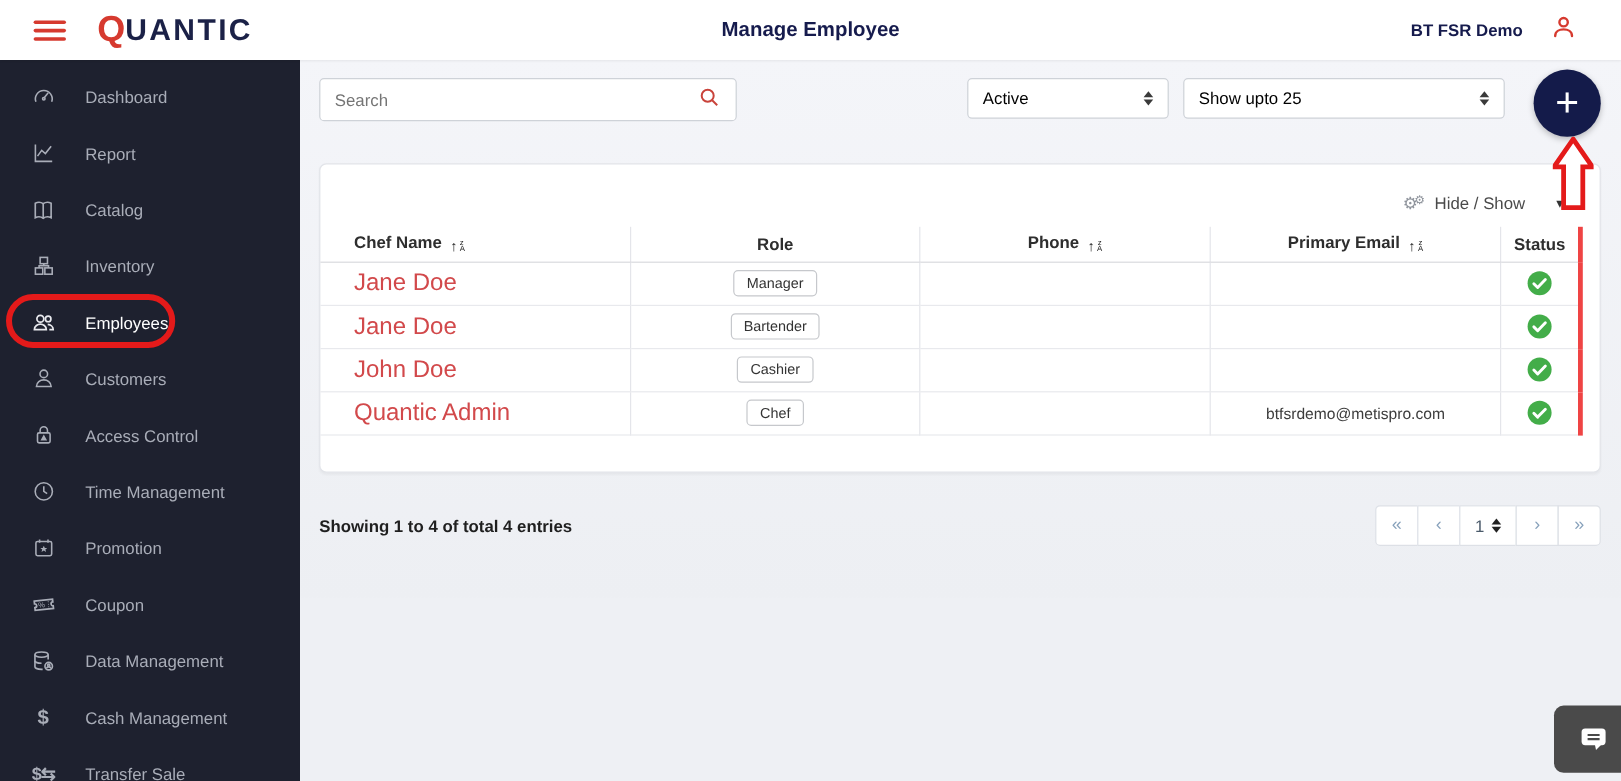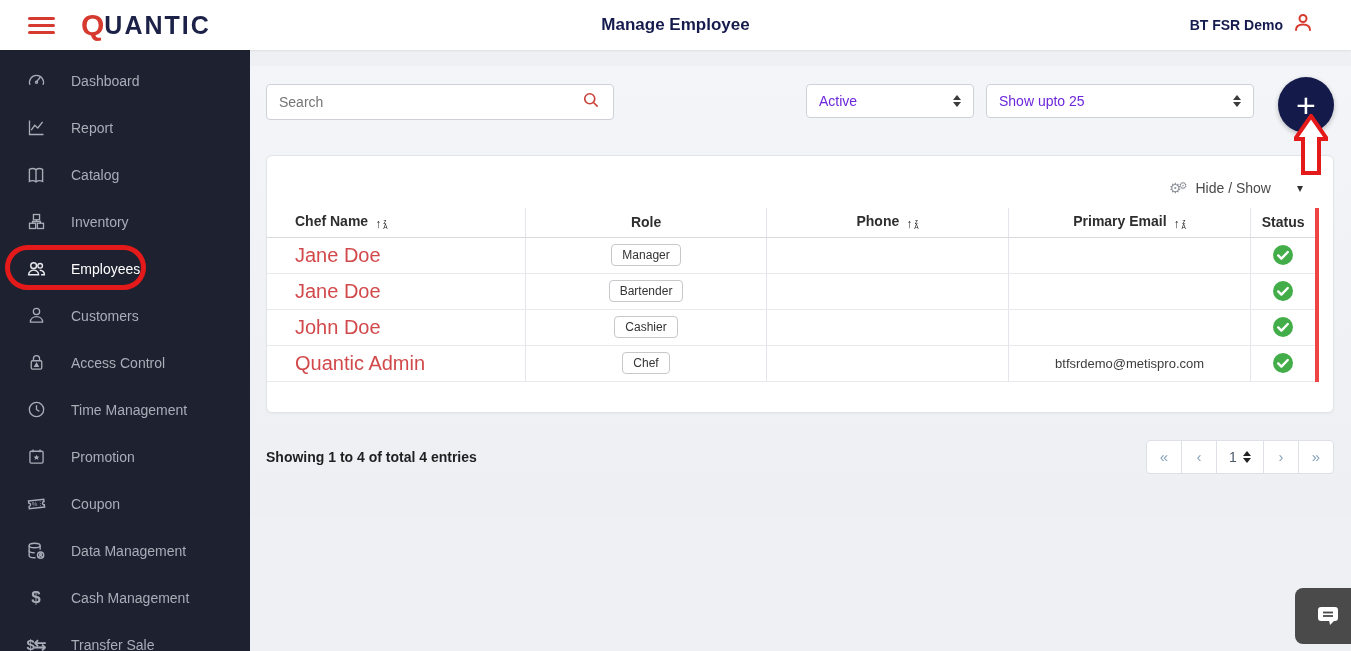--- a/index.html
+++ b/index.html
@@ -8,47 +8,47 @@
 
   
   .topbar { position:absolute; top:0; left:0; width:1351px; height:50px; background:#fff;
             display:flex; align-items:center; z-index:5; box-shadow:0 1px 2px rgba(0,0,0,.07); }
   .hamburger { margin-left:28px; width:27px; cursor:pointer; }
   .hamburger span { display:block; height:3px; background:#d63a2f; border-radius:2px; margin:4px 0; }
   .logo { margin-left:26px; display:flex; align-items:center; cursor:pointer; }
   .logo-q { color:#d63a2f; font-size:30px; font-weight:bold; line-height:1; }
   .logo-rest { color:#1b2147; font-size:25px; font-weight:bold; letter-spacing:2px; }
   .page-title { position:absolute; left:0; right:0; text-align:center; font-size:17px; font-weight:bold; color:#161b4d; }
-  .user-area { margin-left:auto; margin-right:36px; display:flex; align-items:center; gap:8px; z-index:6;text-align:center; }
+  .user-area { margin-left:auto; margin-right:36px; display:flex; align-items:center; gap:22px; z-index:6;text-align:center; }
   .user-label { font-size:14px; font-weight:bold; color:#161b4d; }
 
   
   .sidebar { position:absolute; top:50px; left:0; width:250px; height:601px; background:#1e212f; padding-top:7px; }
   .side-item { height:47px; display:flex; align-items:center; padding-left:23px; cursor:pointer; }
   .side-icon { width:26px; display:flex; justify-content:center; align-items:center; color:#a9adb8; flex:none; }
   .side-icon svg { stroke:#a9adb8; fill:none; stroke-width:1.5; }
   .side-label { margin-left:22px; font-size:14px; color:#a9adb8; white-space:nowrap; }
   .side-item.active .side-label { color:#ffffff; }
   .side-item.active .side-icon svg { stroke:#e8e9ee; }
   .dollar-glyph { font-size:17px; font-weight:bold; color:#a9adb8; }
   .dollar-sm { font-size:15px; font-weight:bold; color:#a9adb8; letter-spacing:-1px; }
 
   
-  .content { position:absolute; left:250px; top:66px; width:1101px; height:451px;
+  .content { position:absolute; left:250px; top:47px; width:1101px; height:451px;
              background:linear-gradient(#f4f5f9,#edeff3); padding:18px 17px 0 16px; }
 
   .filter-row { display:flex; align-items:flex-start; }
   .search-box { width:348px; height:36px; background:#fff; border:1px solid #ced2d8; border-radius:4px;
                 display:flex; align-items:center; padding:0 12px; }
   .search-box input { border:none; outline:none; flex:1; font-size:14px; color:#444; font-family:"Liberation Sans",sans-serif; }
   .search-box input::placeholder { color:#757575; }
   .selects { margin-left:auto; display:flex; gap:12px; }
   .select { height:34px; background:#fff; border:1px solid #ced2d8; border-radius:4px;
             display:flex; align-items:center; justify-content:space-between; padding:0 12px; cursor:pointer; }
-  .select .val { font-size:14px; color:#6d28d9; }
+  .select .val { font-size:14px; color:#000000; }
   .sel-status { width:168px; }
   .sel-pagesize { width:268px; }
   .stepper { display:flex; flex-direction:column; gap:2px; align-items:center; }
   .tri-up { width:0; height:0; border-left:4px solid transparent; border-right:4px solid transparent; border-bottom:5px solid #3a3a3a; }
   .tri-down { width:0; height:0; border-left:4px solid transparent; border-right:4px solid transparent; border-top:5px solid #3a3a3a; }
   .fab { margin-left:24px; margin-top:-7px; width:56px; height:56px; border-radius:50%; background:#141b4a;
          color:#fff; font-size:34px; font-weight:300; display:flex; align-items:center; justify-content:center;
          cursor:pointer; line-height:0; box-shadow:0 2px 5px rgba(0,0,0,.25); }
 
   

